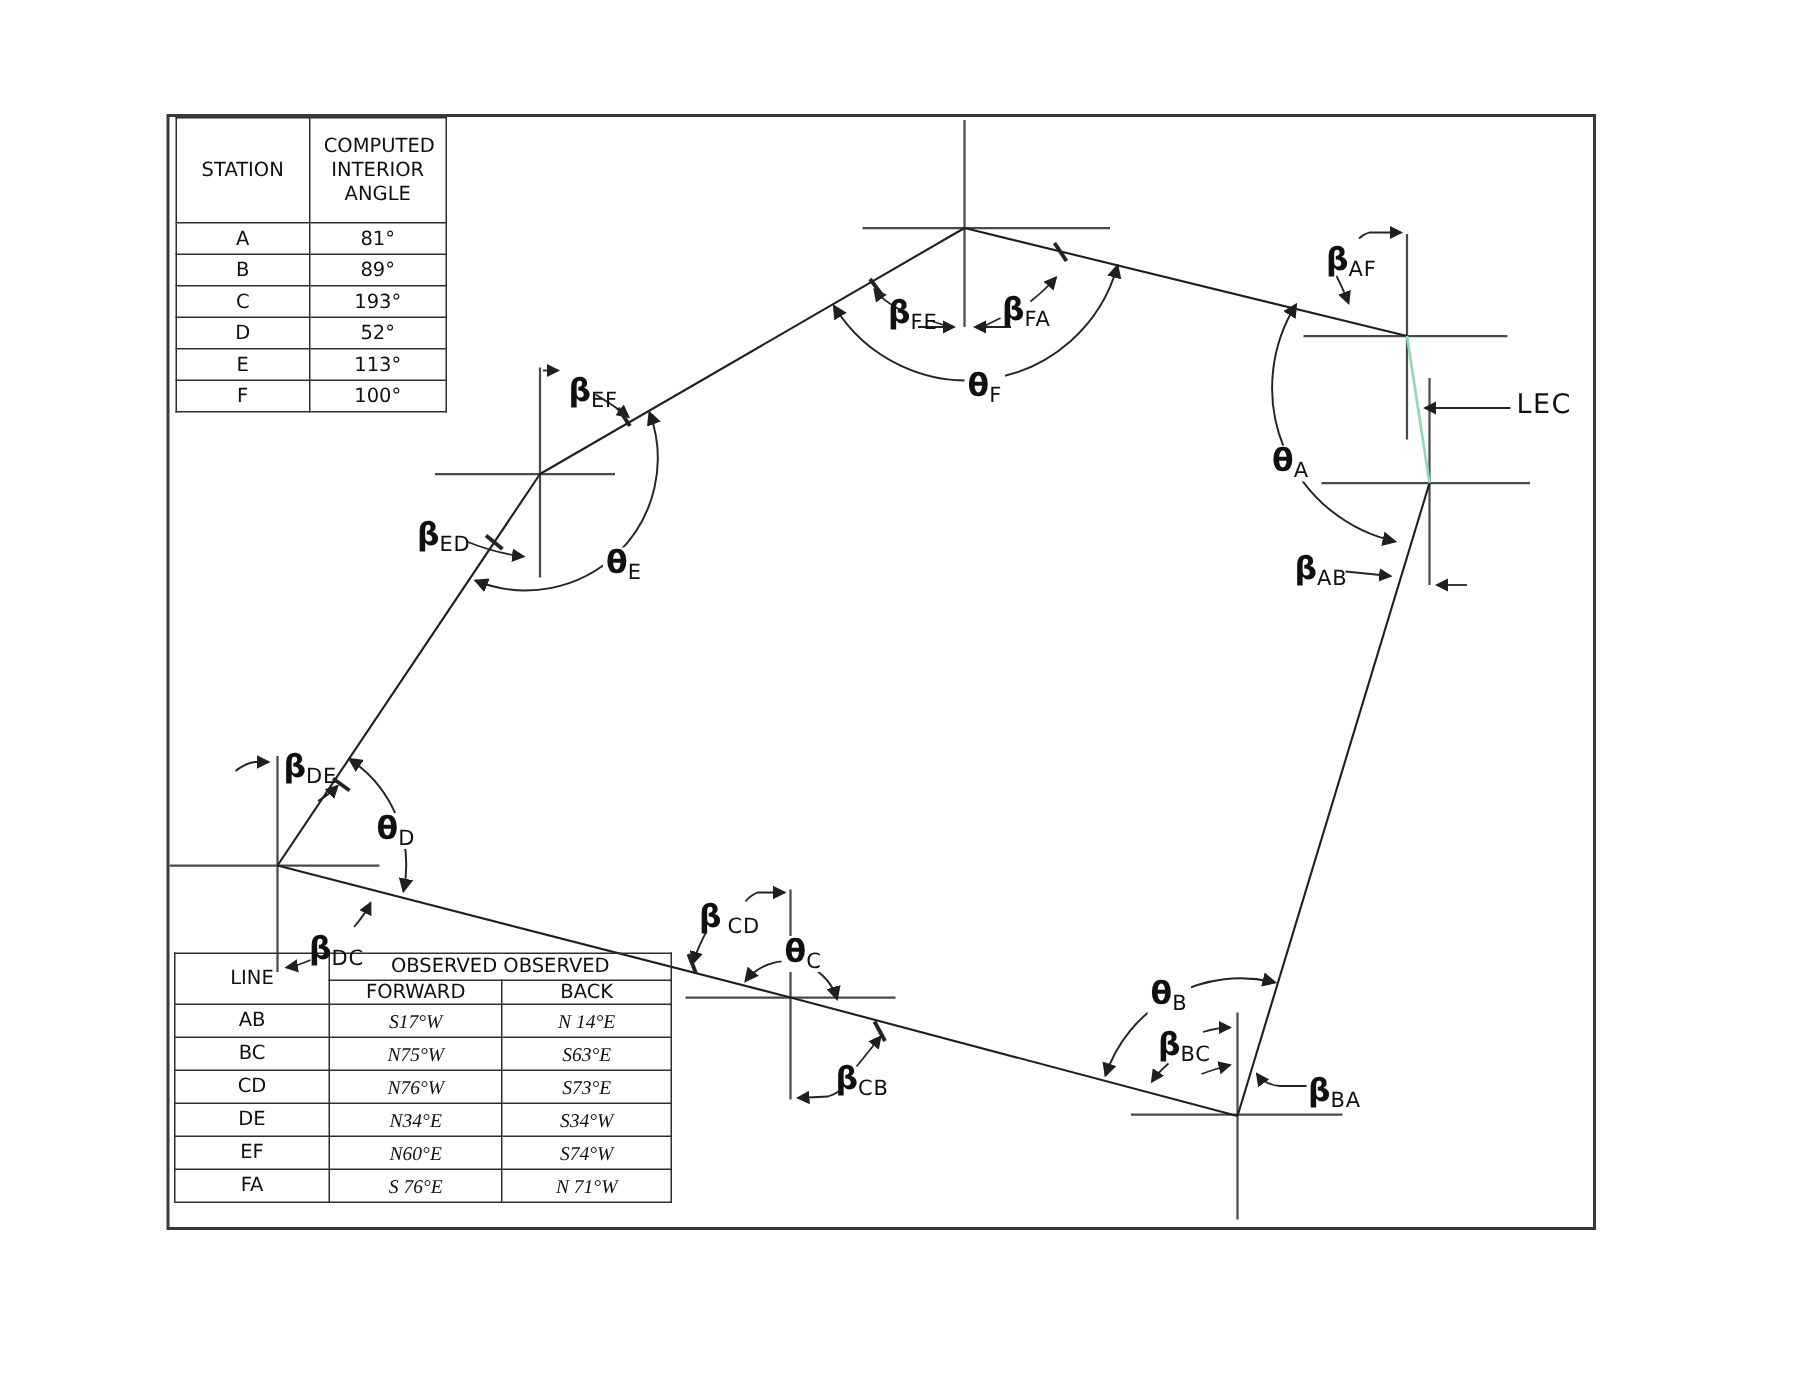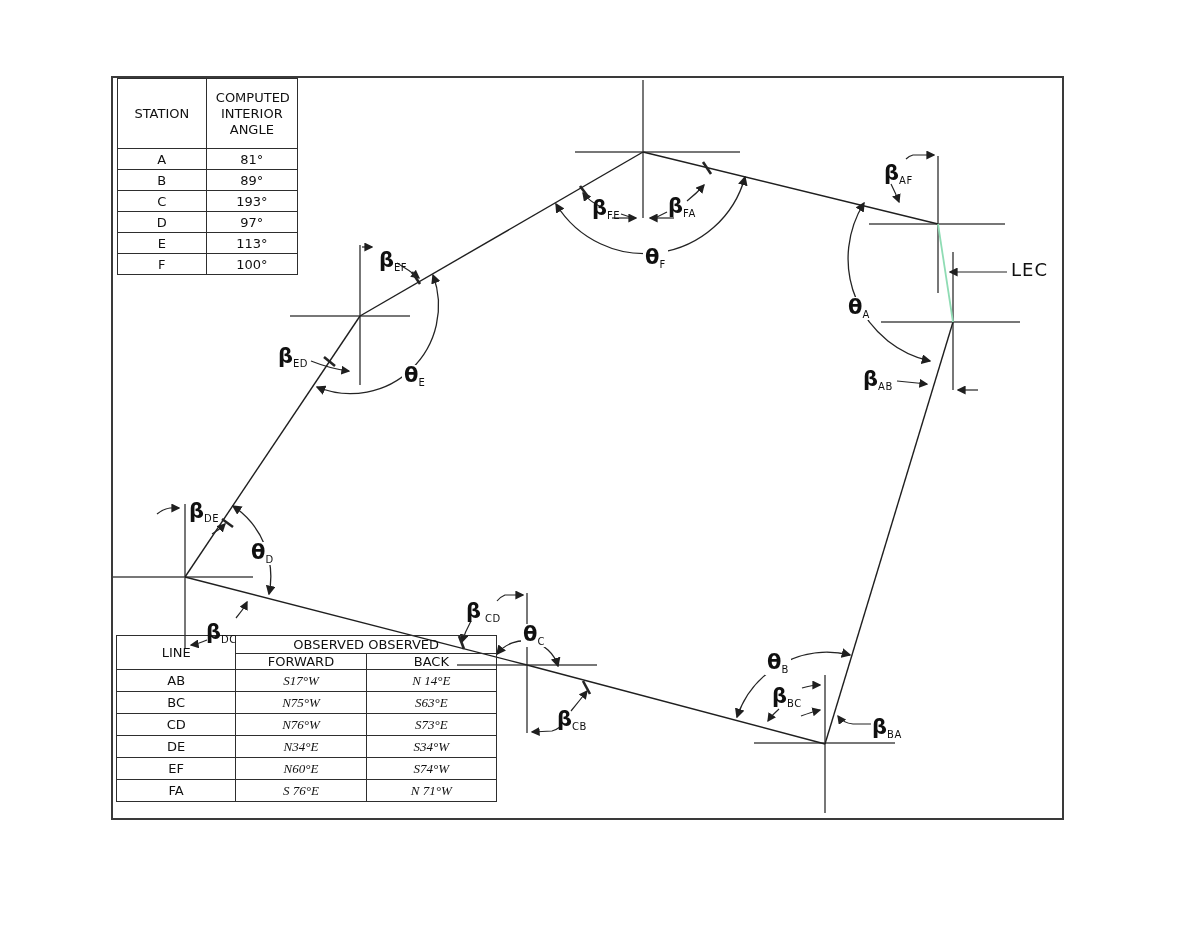--- a/index.html
+++ b/index.html
@@ -2,36 +2,36 @@
 <html><head>
 <meta charset="utf-8">
 <style>
   html,body{margin:0;padding:0;background:#fff;}
   #page{position:relative;width:1200px;height:927px;background:#fff;overflow:hidden;
         font-family:"DejaVu Sans","Liberation Sans",sans-serif;color:#111;}
   #cad{position:absolute;left:0;top:0;}
 
   
   .ang{position:absolute;font-size:21px;font-weight:600;line-height:1;white-space:nowrap;color:#101010;}
-  .ang .sub{font-size:10px;font-weight:500;vertical-align:-4px;letter-spacing:.5px;}
+  .ang .sub{font-size:14px;font-weight:500;vertical-align:-4px;letter-spacing:.5px;}
   .ang.theta{background:#fff;padding:0 2px;}
   .lec{position:absolute;font-size:18px;font-weight:500;letter-spacing:1px;color:#101010;}
 
   
   table.tbl{position:absolute;border-collapse:collapse;background:transparent;
             font-family:"DejaVu Sans","Liberation Sans",sans-serif;color:#101010;}
   table.tbl td,table.tbl th{border:1.5px solid #2e2e2e;text-align:center;vertical-align:middle;
             padding:0 2px;font-weight:400;font-size:13px;background:transparent;}
   #stationTbl{left:117px;top:78px;width:181px;}
   #stationTbl .c1{width:91px;}
   #stationTbl .c2{width:90px;}
   #stationTbl .hdr{height:70px;}
   #stationTbl .row{height:21px;}
   #stationTbl .wraphdr{width:72px;margin:0 auto;line-height:16px;}
-  #bearingTbl{left:116px;top:635px;width:381px;}
+  #bearingTbl{left:116px;top:635px;width:332px;}
   #bearingTbl .cl{width:104px;}
   #bearingTbl .cf{width:114px;}
   #bearingTbl .cb{width:114px;}
   #bearingTbl .h1{height:18px;}
   #bearingTbl .h2{height:15px;}
   #bearingTbl .row{height:22px;}
   .brg{font-family:Liberation Serif, serif;font-style:italic;font-size:15px;}
 </style>
 </head>
 <body>
@@ -142,21 +142,21 @@
     <tr class="row">
       <td>B</td>
       <td>89°</td>
     </tr>
     <tr class="row">
       <td>C</td>
       <td>193°</td>
     </tr>
     <tr class="row">
       <td>D</td>
-      <td>97°</td>
+      <td>52°</td>
     </tr>
     <tr class="row">
       <td>E</td>
       <td>113°</td>
     </tr>
     <tr class="row">
       <td>F</td>
       <td>100°</td>
     </tr>
   </tbody>

